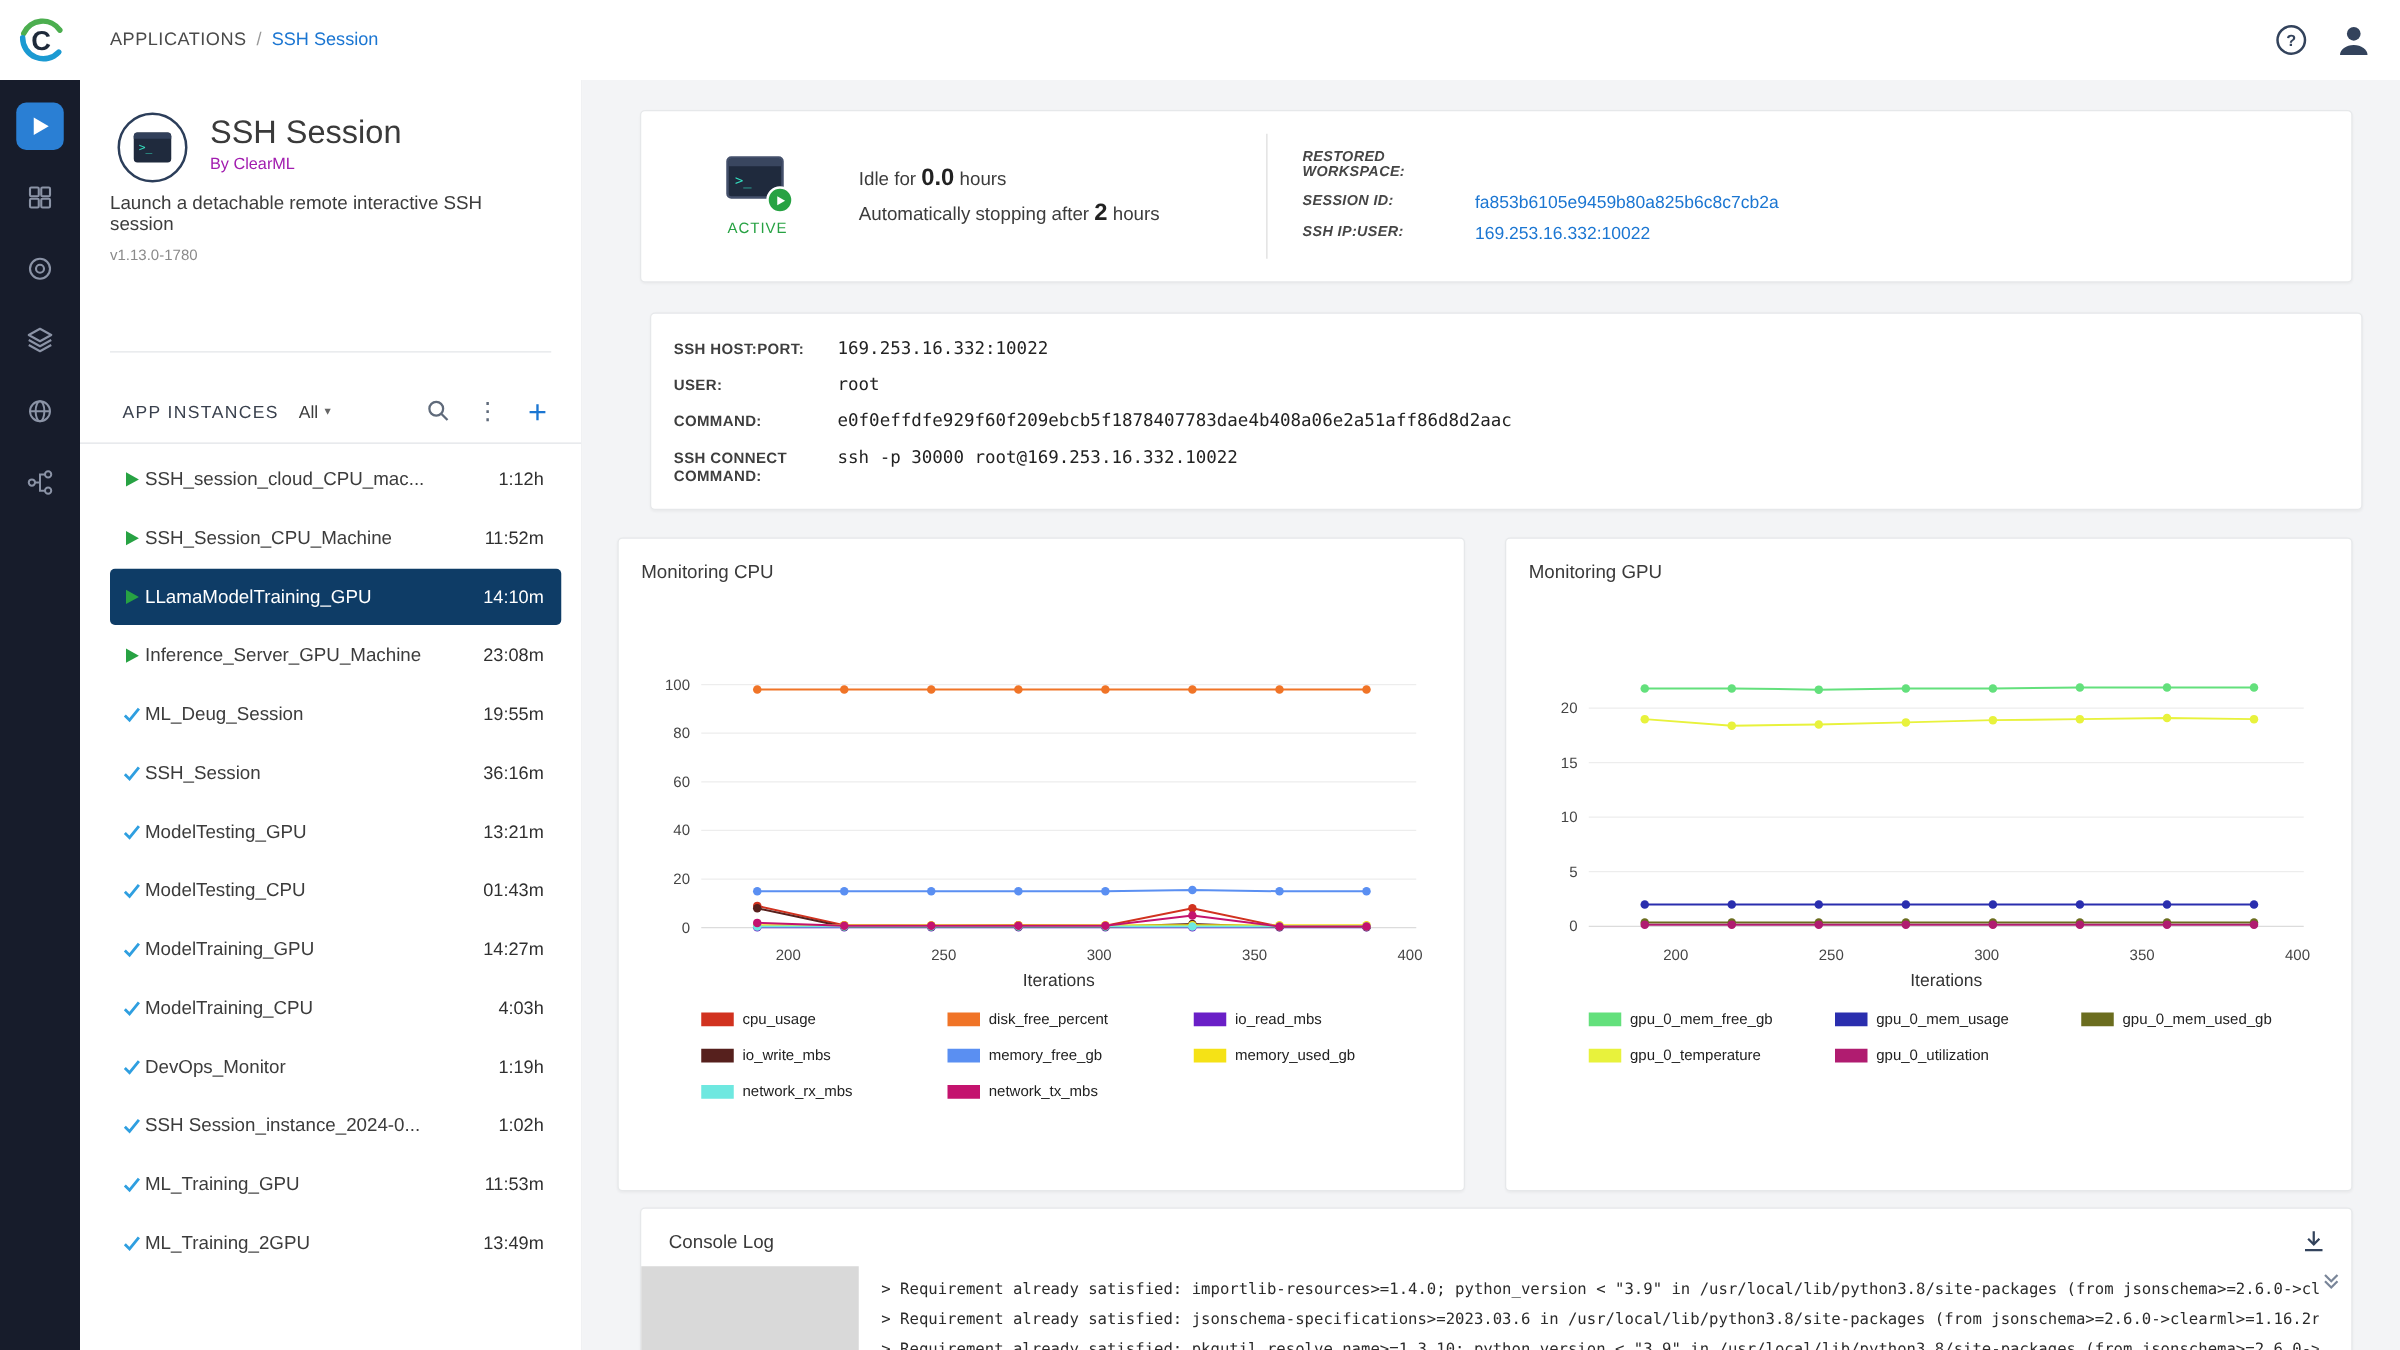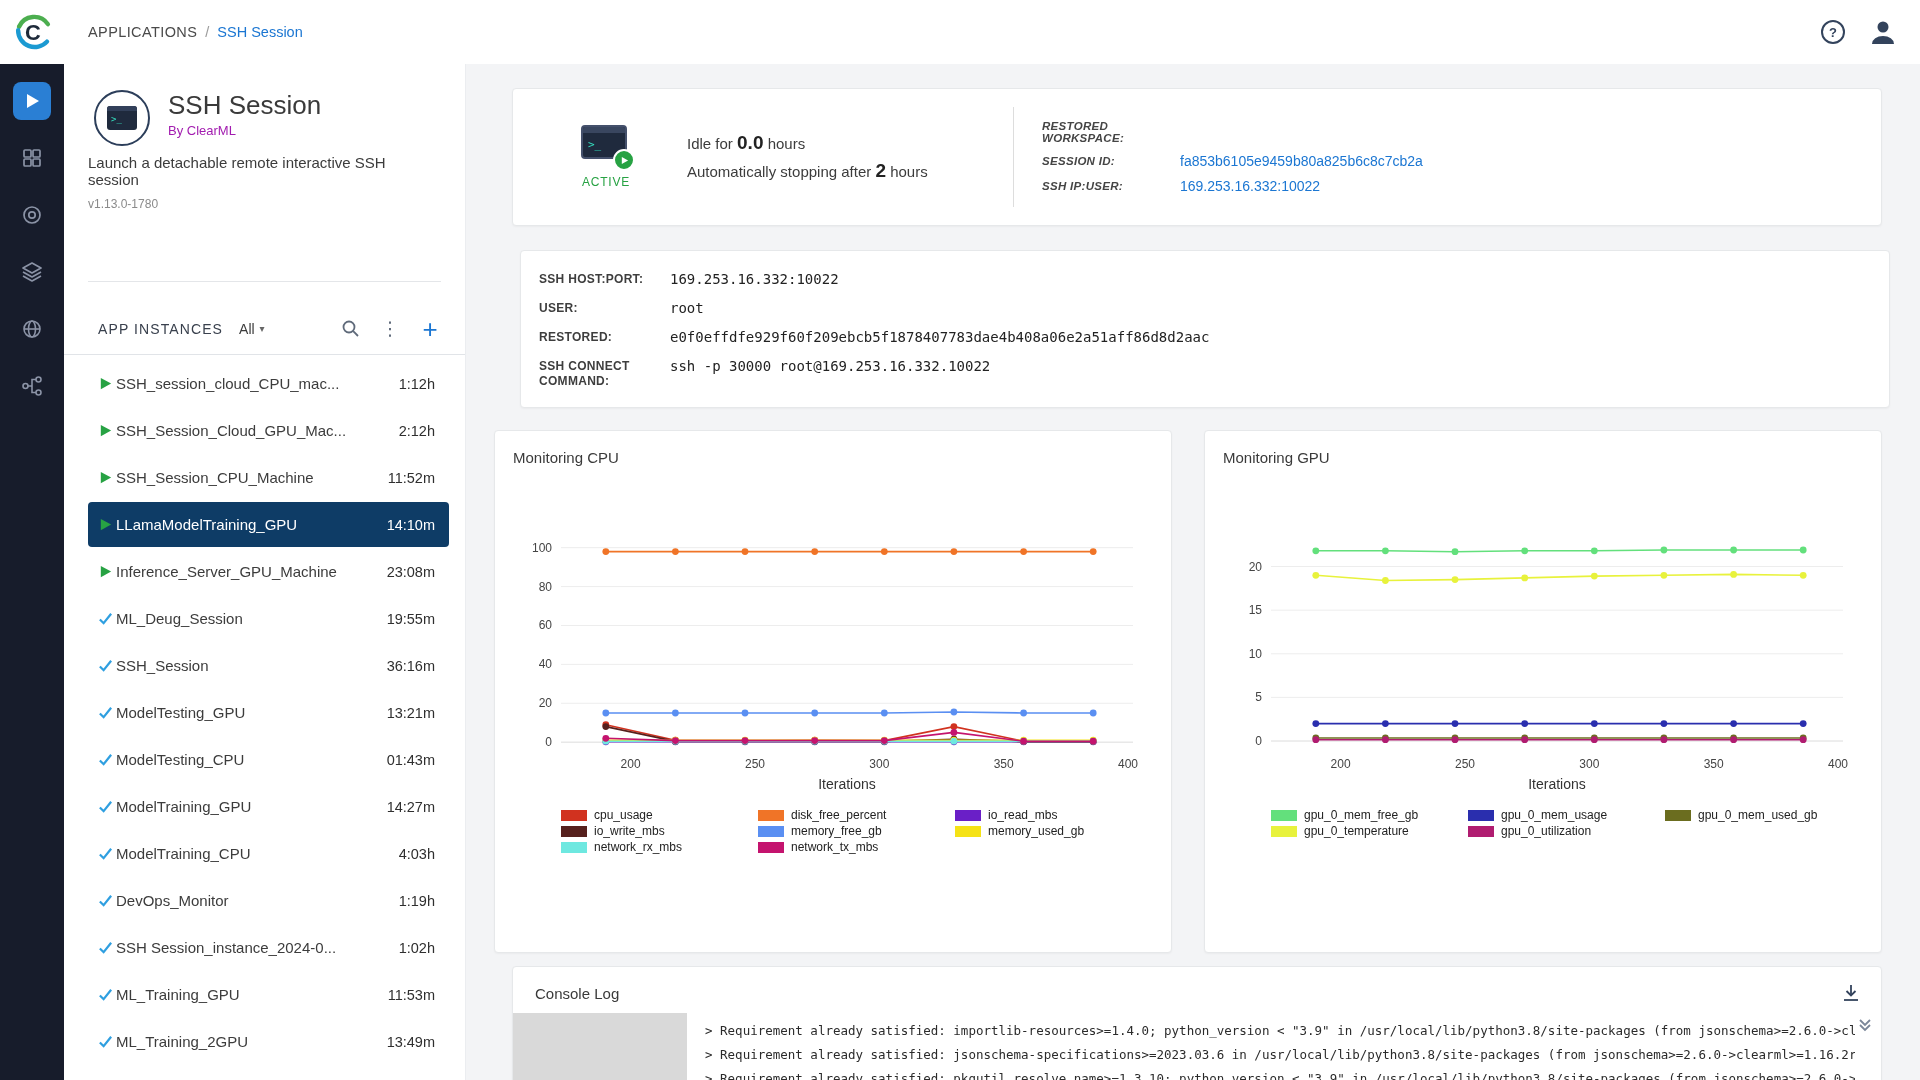--- a/index.html
+++ b/index.html
@@ -79,21 +79,21 @@
   
   .det-row { display:flex; margin-bottom:13px; }
   .det-label { width:131px; flex:0 0 131px; font-size:12px; font-weight:bold; color:#3e3e3e; letter-spacing:.3px; line-height:15px; padding-top:1px; }
   .det-value { font-family:"DejaVu Sans Mono", monospace; font-size:14px; color:#222; }
 
   
   .chart-title { padding:18px 0 0 18px; font-size:15px; color:#3a3a3a; }
   .chart-svg { display:block; margin:58px 0 0 12px; }
   .tick { font-family:"Liberation Sans", sans-serif; font-size:12px; fill:#444; }
   .xlabel { font-family:"Liberation Sans", sans-serif; font-size:14px; fill:#333; }
-  .legend { display:grid; grid-template-columns:repeat(3, 197px); row-gap:2px; margin:14px 16px 0 66px; }
+  .legend { display:grid; grid-template-columns:repeat(3, 197px); row-gap:15px; margin:14px 16px 0 66px; }
   .lg-item { display:flex; align-items:center; gap:7px; }
   .lg-box { width:26px; height:11px; flex:0 0 26px; }
   .lg-name { font-size:12px; color:#222; white-space:nowrap; }
 
   
   .console-head { display:flex; justify-content:space-between; align-items:center; padding:16px 20px 10px 22px; }
   .console-title { font-size:15px; color:#3a3a3a; }
   .dl-btn { cursor:pointer; }
   .log-area { position:relative; display:flex; height:170px; }
   .log-gutter { width:174px; flex:0 0 174px; background:#d9d9d9; }
@@ -216,27 +216,20 @@
           <svg viewBox="0 0 16 16" class="st-ic">
             <polygon points="3,2 14,8 3,14" fill="#27a243"></polygon>
           </svg>
           <span class="inst-name">SSH_session_cloud_CPU_mac...</span>
           <span class="inst-time">1:12h</span>
         </div>
         <div class="inst-row">
           <svg viewBox="0 0 16 16" class="st-ic">
             <polygon points="3,2 14,8 3,14" fill="#27a243"></polygon>
           </svg>
-          <span class="inst-name">SSH_Session_Cloud_GPU_Mac...</span>
-          <span class="inst-time">2:12h</span>
-        </div>
-        <div class="inst-row">
-          <svg viewBox="0 0 16 16" class="st-ic">
-            <polygon points="3,2 14,8 3,14" fill="#27a243"></polygon>
-          </svg>
           <span class="inst-name">SSH_Session_CPU_Machine</span>
           <span class="inst-time">11:52m</span>
         </div>
         <div class="inst-row selected">
           <svg viewBox="0 0 16 16" class="st-ic">
             <polygon points="3,2 14,8 3,14" fill="#27a243"></polygon>
           </svg>
           <span class="inst-name">LLamaModelTraining_GPU</span>
           <span class="inst-time">14:10m</span>
         </div>
@@ -364,21 +357,21 @@
     <div class="card card-details">
         <div class="det-row">
           <div class="det-label">SSH HOST:PORT:</div>
           <div class="det-value">169.253.16.332:10022</div>
         </div>
         <div class="det-row">
           <div class="det-label">USER:</div>
           <div class="det-value">root</div>
         </div>
         <div class="det-row">
-          <div class="det-label">RESTORED:</div>
+          <div class="det-label">COMMAND:</div>
           <div class="det-value">e0f0effdfe929f60f209ebcb5f1878407783dae4b408a06e2a51aff86d8d2aac</div>
         </div>
         <div class="det-row">
           <div class="det-label">SSH CONNECT COMMAND:</div>
           <div class="det-value">ssh -p 30000 root@169.253.16.332.10022</div>
         </div>
       </div>
 
     <div class="card card-cpu">
       <div class="chart-title">Monitoring CPU</div>

